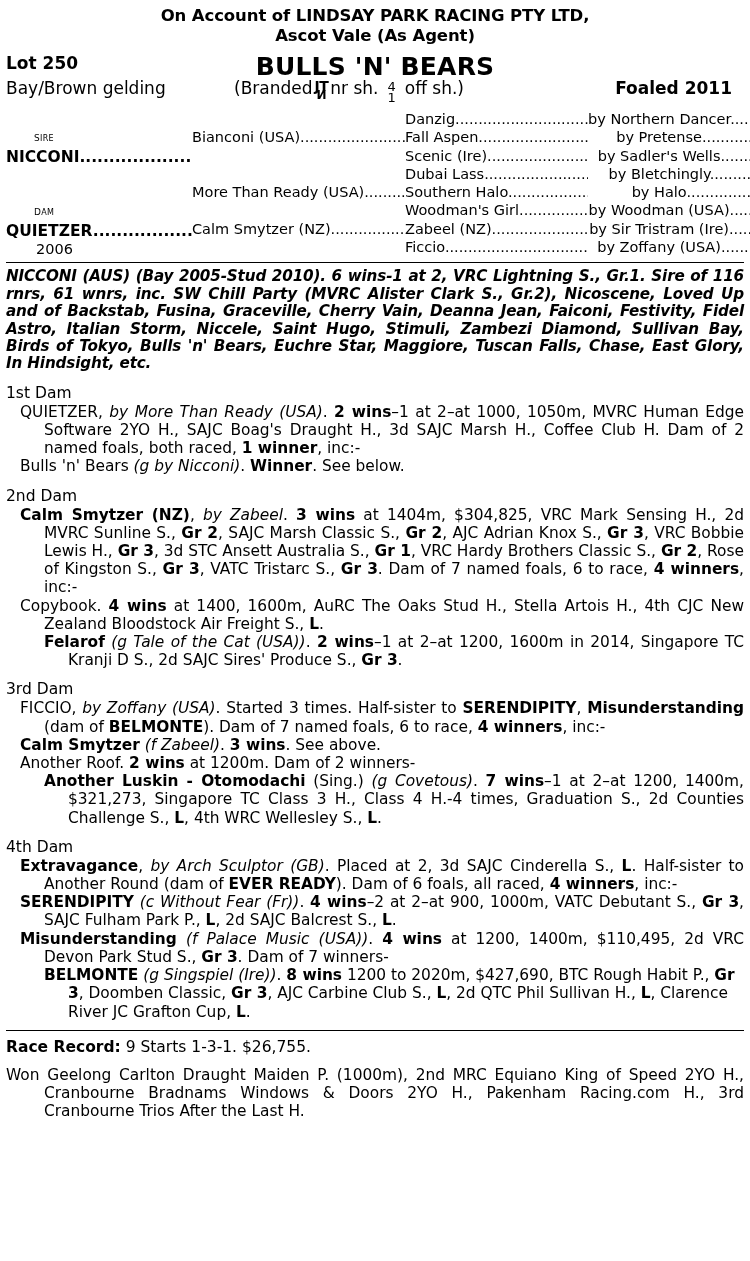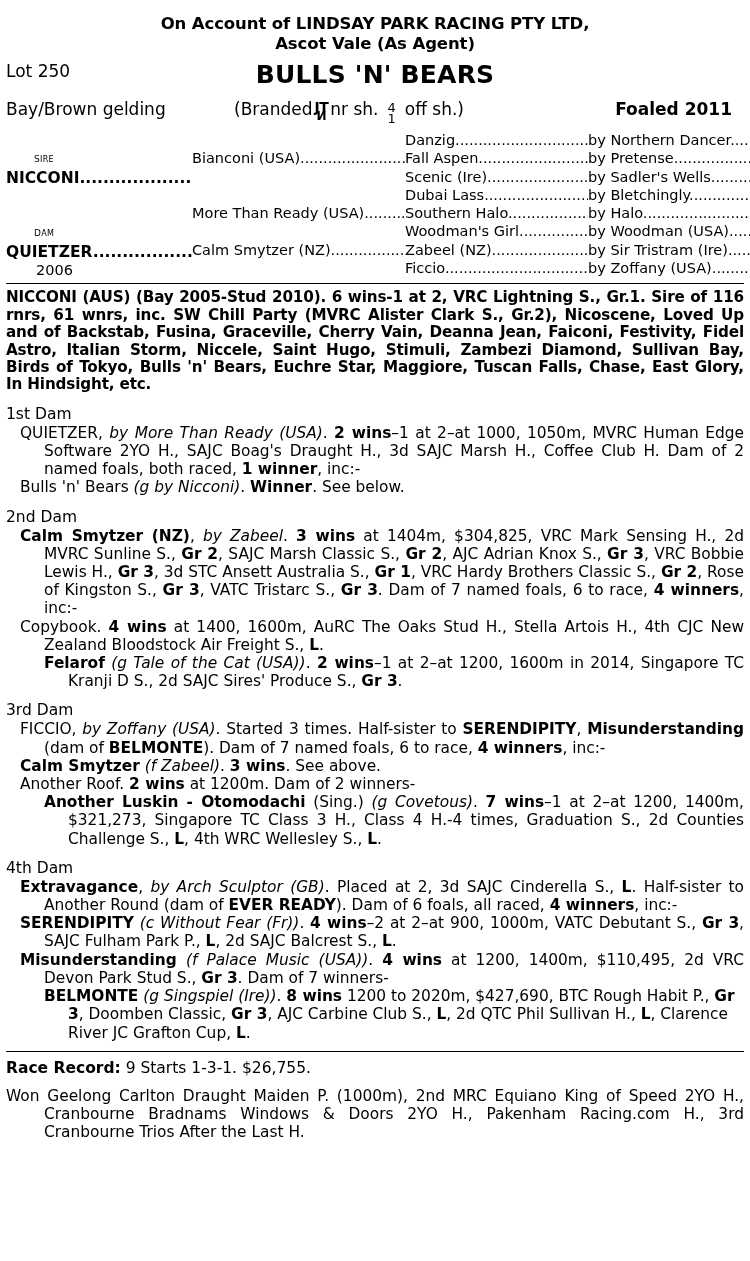--- a/index.html
+++ b/index.html
@@ -12,57 +12,57 @@
     height: 1261px;
     font-family: "DejaVu Sans", "Liberation Sans", sans-serif;
     color: #000000;
     -webkit-font-smoothing: none;
   }
   .page {
     width: 750px;
     height: 1261px;
     position: relative;
     box-sizing: border-box;
-    padding: 8px 6px;
+    padding: 0 6px;
   }
 
   
   .vendor {
     text-align: center;
     font-weight: bold;
     font-size: 16.5px;
     line-height: 20px;
     padding-top: 6px;
     letter-spacing: -0.1px;
   }
   .lot-row {
     display: flex;
     align-items: baseline;
     margin-top: 7px;
     position: relative;
   }
   .lot-no {
-    font-weight: normal;
+    font-weight: bold;
     font-size: 17px;
     white-space: nowrap;
     min-width: 160px;
   }
   .horse-name {
     position: absolute;
     left: 0; right: 0;
     text-align: center;
     font-weight: bold;
     font-size: 25px;
     line-height: 27px;
     letter-spacing: 0.2px;
   }
   .desc-row {
     display: flex;
     align-items: baseline;
-    margin-top: 18px;
+    margin-top: 5px;
     font-size: 17px;
     position: relative;
     height: 24px;
   }
   .colour-sex { white-space: nowrap; }
   .brand-block {
     position: absolute;
     left: 228px;
     display: flex;
     align-items: baseline;
@@ -109,20 +109,21 @@
   .col-dam  { width: 186px; }
   .col-gp   { width: 213px; }
   .col-ggp  { width: 183px; }
   .col-gggp { flex: 1; }
 
   .ped-cell {
     white-space: nowrap;
     overflow: hidden;
     display: block;
     height: 18.3px;
+    text-align: center;
   }
   .leader::after {
     content: "...................................................................";
     letter-spacing: 0px;
   }
   .ped-line { height: 18.3px; }
 
   .sire-label, .dam-label {
     font-size: 11px;
     font-variant: small-caps;
@@ -142,20 +143,21 @@
   .rule {
     border: 0;
     border-top: 1px solid #000;
     margin: 4px 0 0 0;
     height: 0;
   }
 
   
   .sire-para {
     font-weight: bold;
+    font-style: italic;
     font-size: 15.2px;
     line-height: 17.4px;
     text-align: justify;
     margin-top: 5px;
     letter-spacing: -0.15px;
   }
 
   
   .dam-head {
     font-weight: normal;

